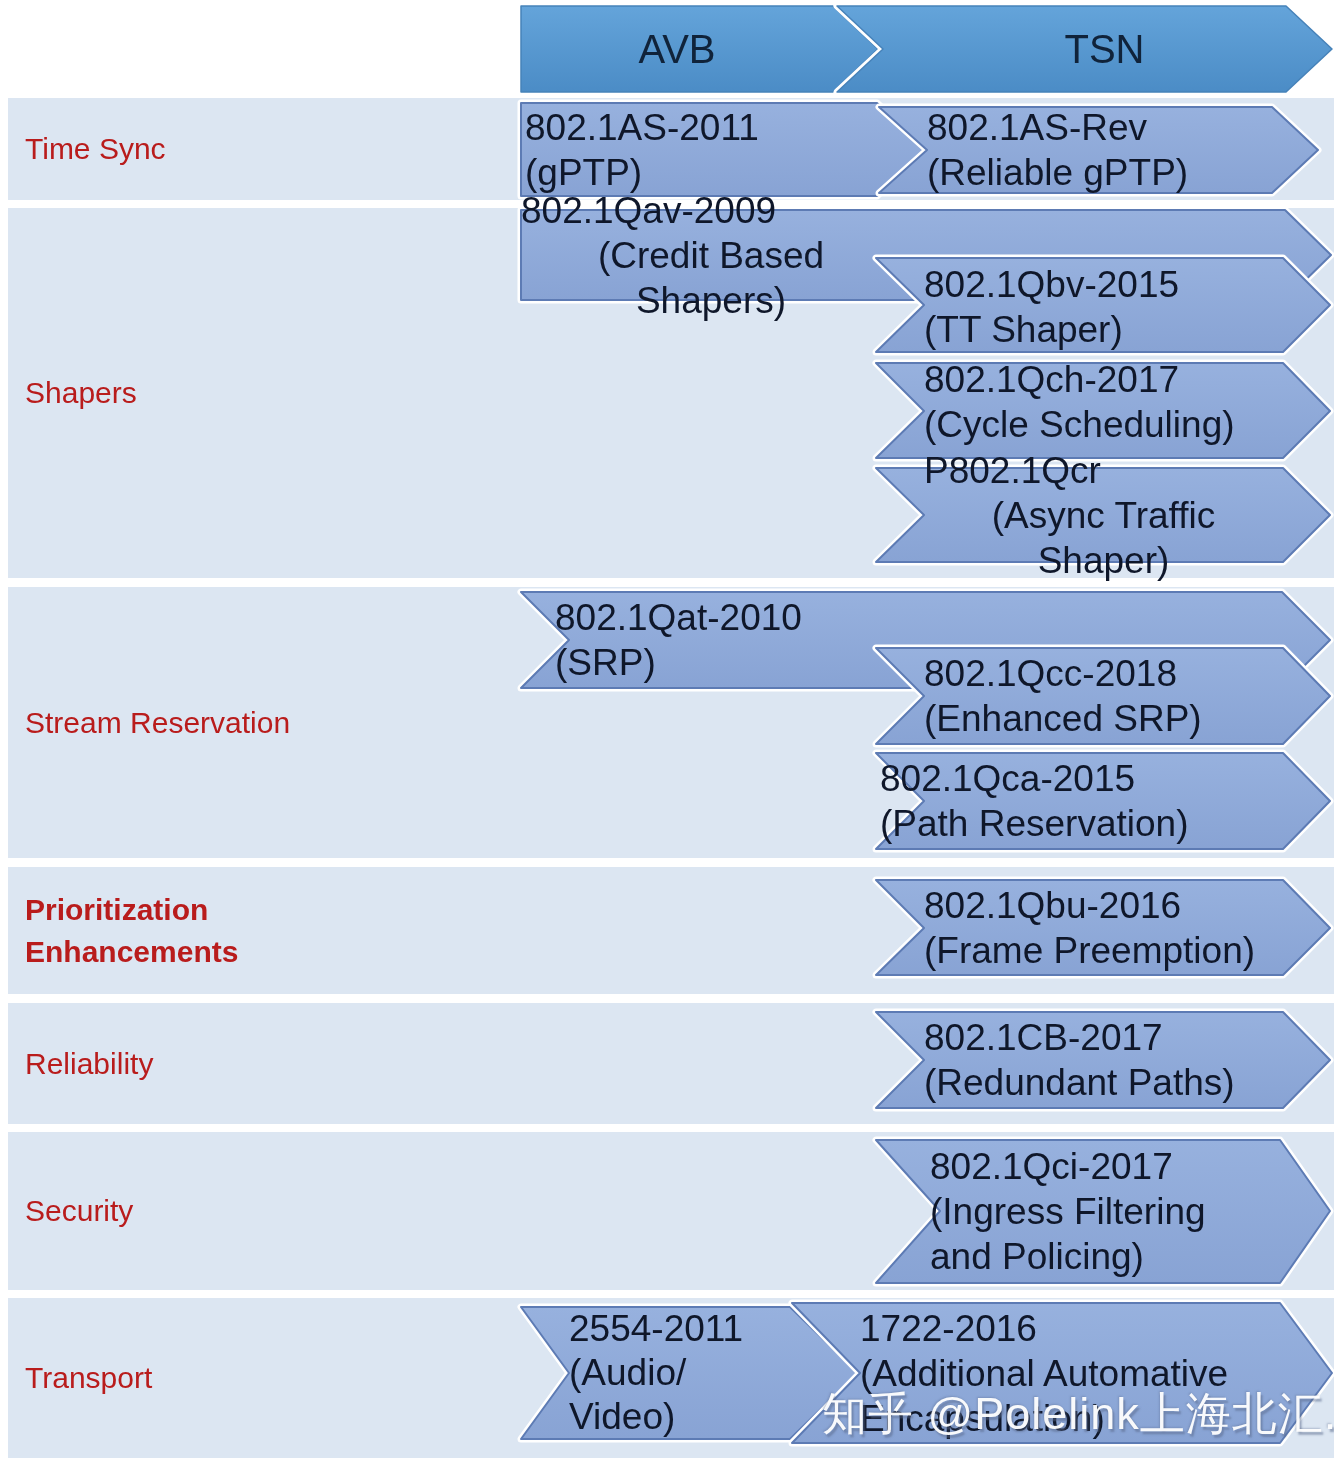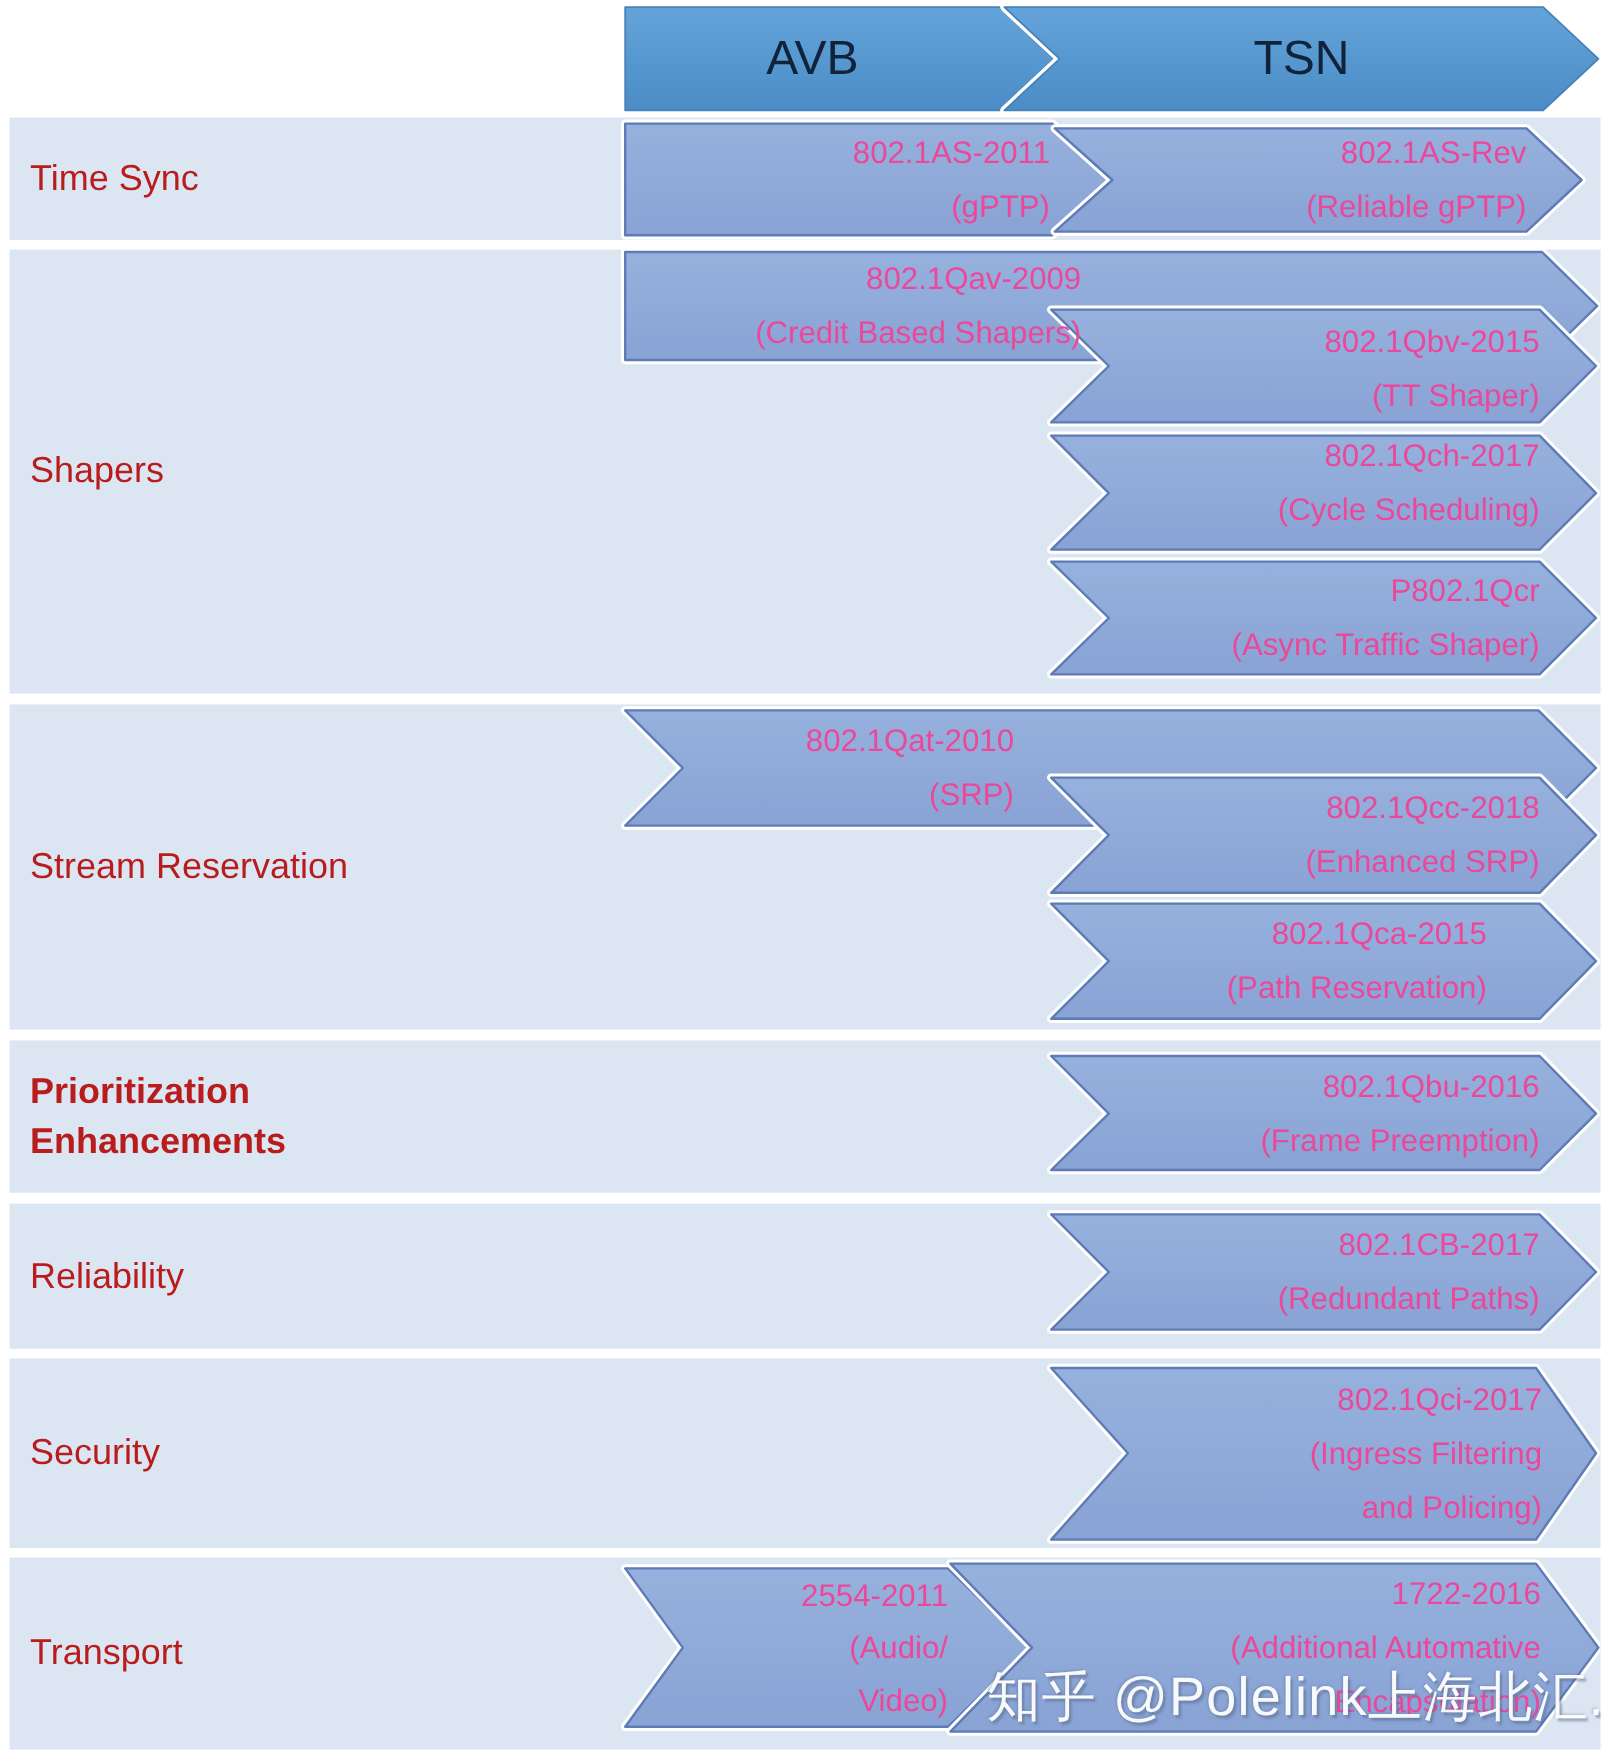--- a/index.html
+++ b/index.html
@@ -18,23 +18,23 @@
     position:absolute;left:25px;
     display:flex;align-items:center;
     font-size:30px;line-height:1.4;color:#b91c1c;
   }
   svg.layer{position:absolute;left:0;top:0;}
   .halo{fill:#ffffff;stroke:#ffffff;stroke-width:7;stroke-linejoin:round;}
   .hdrfill{fill:url(#gradHdr);stroke:#4682b9;stroke-width:1.5;stroke-linejoin:round;}
   .rowfill{fill:url(#gradRow);stroke:#5d7bb4;stroke-width:2;stroke-linejoin:round;}
   .atext{
     position:absolute;
-    display:flex;flex-direction:column;justify-content:center;align-items:flex-end;
+    display:flex;flex-direction:column;justify-content:center;align-items:flex-start;
     text-align:center;
-    font-size:26px;line-height:45px;color:#ec4899;
+    font-size:37px;line-height:45px;color:#0f172a;
   }
   .htext{
     position:absolute;
     display:flex;justify-content:center;align-items:center;
     font-size:40px;color:#10233a;
   }
   #watermark{
     position:absolute;left:822px;top:1384px;
     font-size:45px;letter-spacing:1px;white-space:nowrap;
     color:rgba(255,255,255,0.95);
@@ -133,21 +133,21 @@
       <polygon class="halo" points="521,1307 790,1307 858,1373 790,1439 521,1439 569,1373"></polygon>
       <polygon class="rowfill" points="521,1307 790,1307 858,1373 790,1439 521,1439 569,1373"></polygon>
     </g>
     <g>
       <polygon class="halo" points="792,1303 1280,1303 1332,1373 1280,1443 792,1443 860,1373"></polygon>
       <polygon class="rowfill" points="792,1303 1280,1303 1332,1373 1280,1443 792,1443 860,1373"></polygon>
     </g>
   </svg>
 
   <div class="htext" style="left:521px;top:6px;width:312px;height:86px;">AVB</div>
-  <div class="htext" style="left:883px;top:6px;width:403px;height:86px;">TSN</div>
+  <div class="htext" style="left:903px;top:6px;width:403px;height:86px;">TSN</div>
 
   <div class="rlabel" style="top:98px;height:102px;width:300px;">Time Sync</div>
   <div class="rlabel" style="top:208px;height:370px;width:300px;">Shapers</div>
   <div class="rlabel" style="top:587px;height:271px;width:320px;">Stream Reservation</div>
   <div class="rlabel" style="top:867px;height:127px;width:290px;font-weight:bold;">Prioritization Enhancements</div>
   <div class="rlabel" style="top:1003px;height:121px;width:300px;">Reliability</div>
   <div class="rlabel" style="top:1132px;height:158px;width:300px;">Security</div>
   <div class="rlabel" style="top:1298px;height:160px;width:300px;">Transport</div>
 
   <div class="atext" style="left:525px;top:103px;width:350px;height:93px;">

